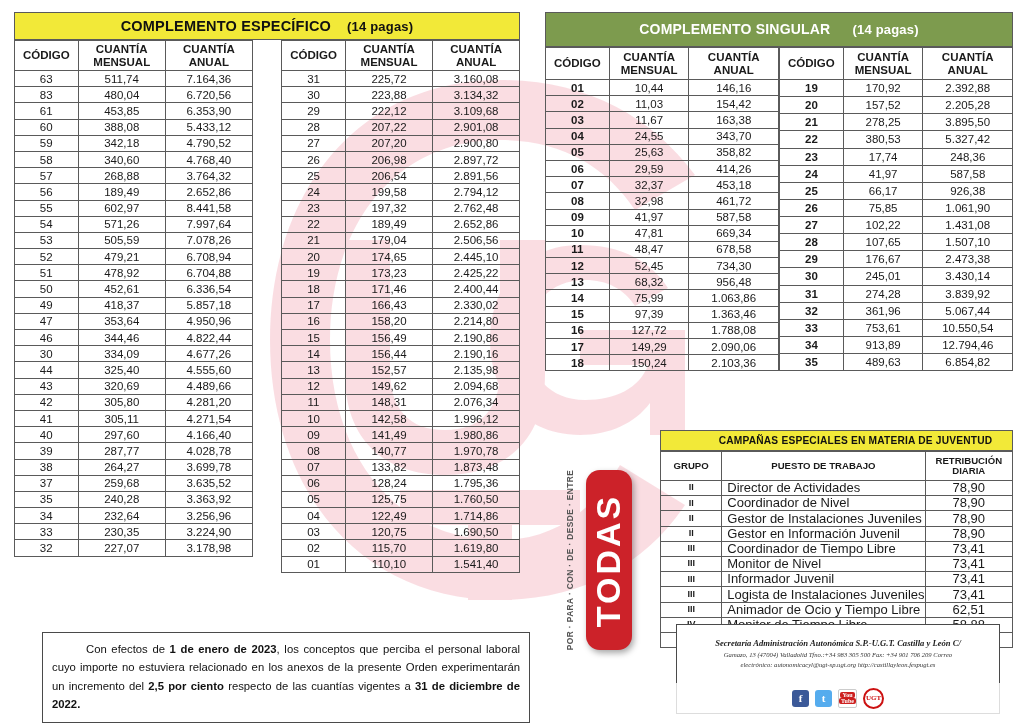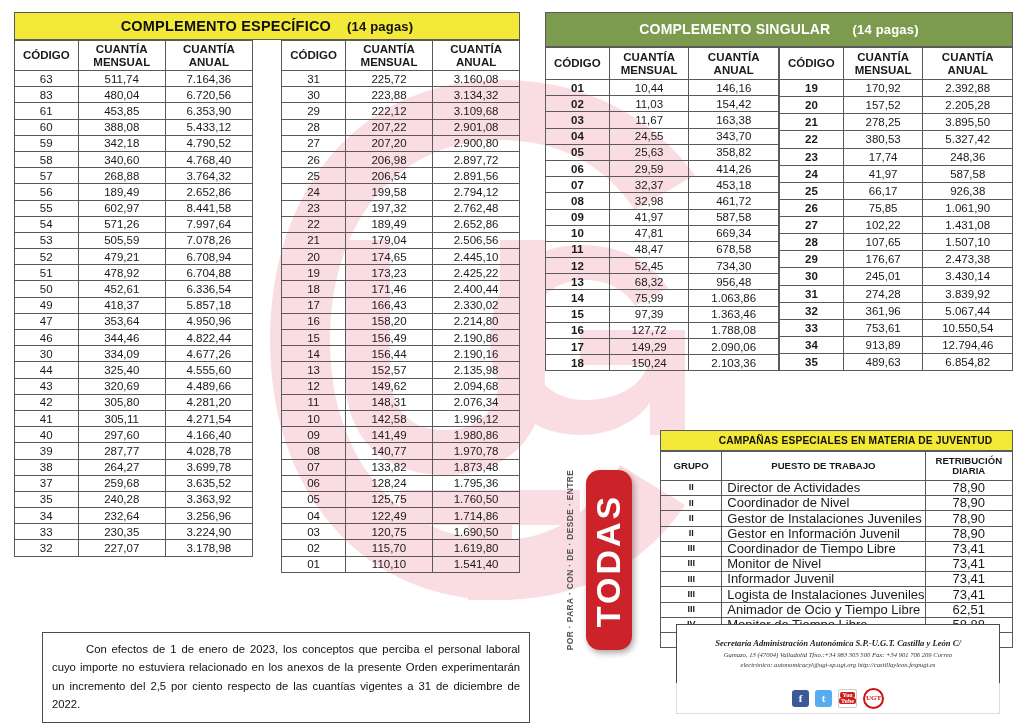--- a/index.html
+++ b/index.html
@@ -93,21 +93,21 @@
 
   
   #note{
     position:absolute;left:42px;top:632px;width:468px;
     border:1px solid #4a4a4a;background:rgba(255,255,255,.85);
     padding:7px 9px 9px 9px;
     font-size:11.3px;line-height:1.62;text-align:justify;color:#111;
     z-index:2;
   }
   #note .indent{display:inline-block;width:34px;}
-  #note b{font-weight:normal;}
+  #note b{font-weight:bold;}
 
   
   #foot-box{
     position:absolute;left:676px;top:624px;width:322px;height:58px;
     border:1px solid #4a4a4a;background:#fff;z-index:3;
     display:flex;flex-direction:column;justify-content:center;align-items:center;
   }
   #foot-box .l1{
     font-family:"Liberation Serif", serif;
     font-weight:bold;font-style:italic;font-size:8.6px;color:#222;margin-bottom:2px;

